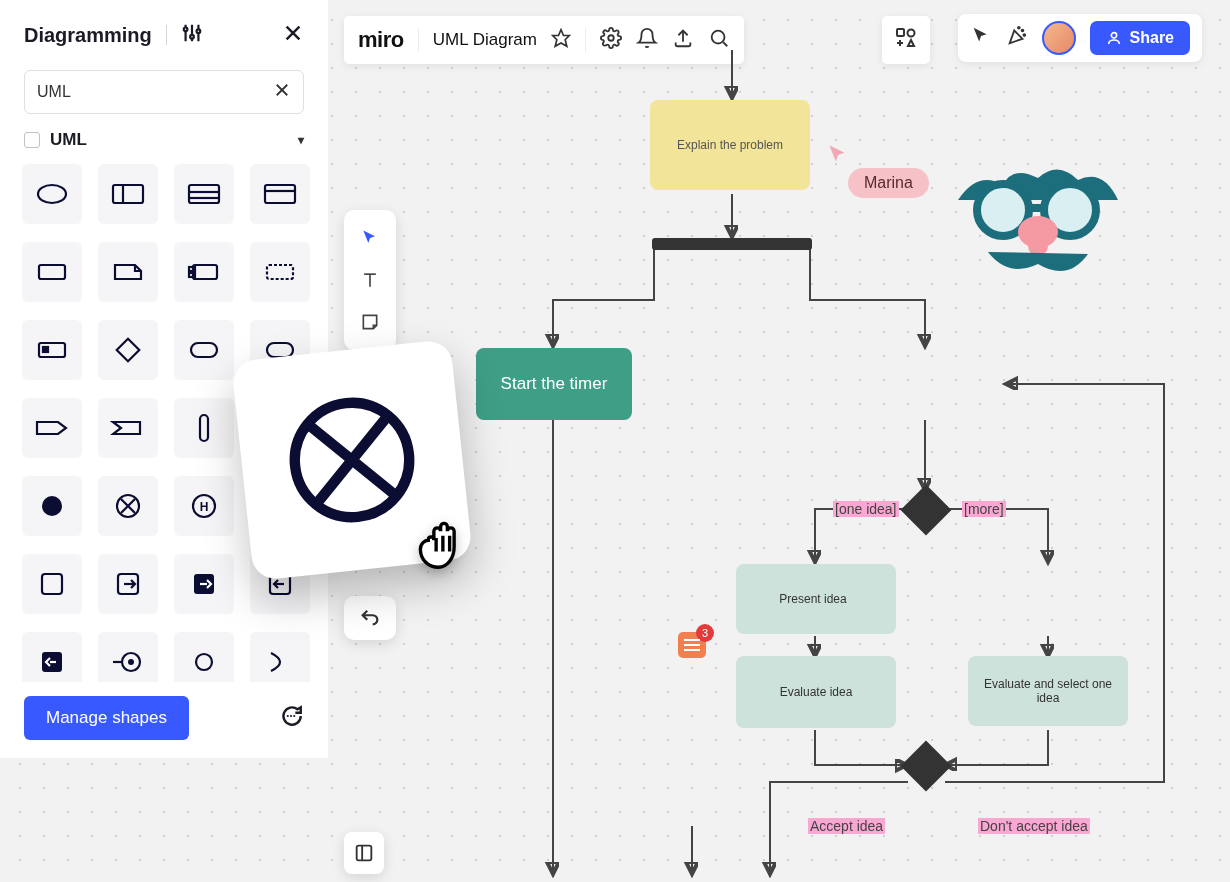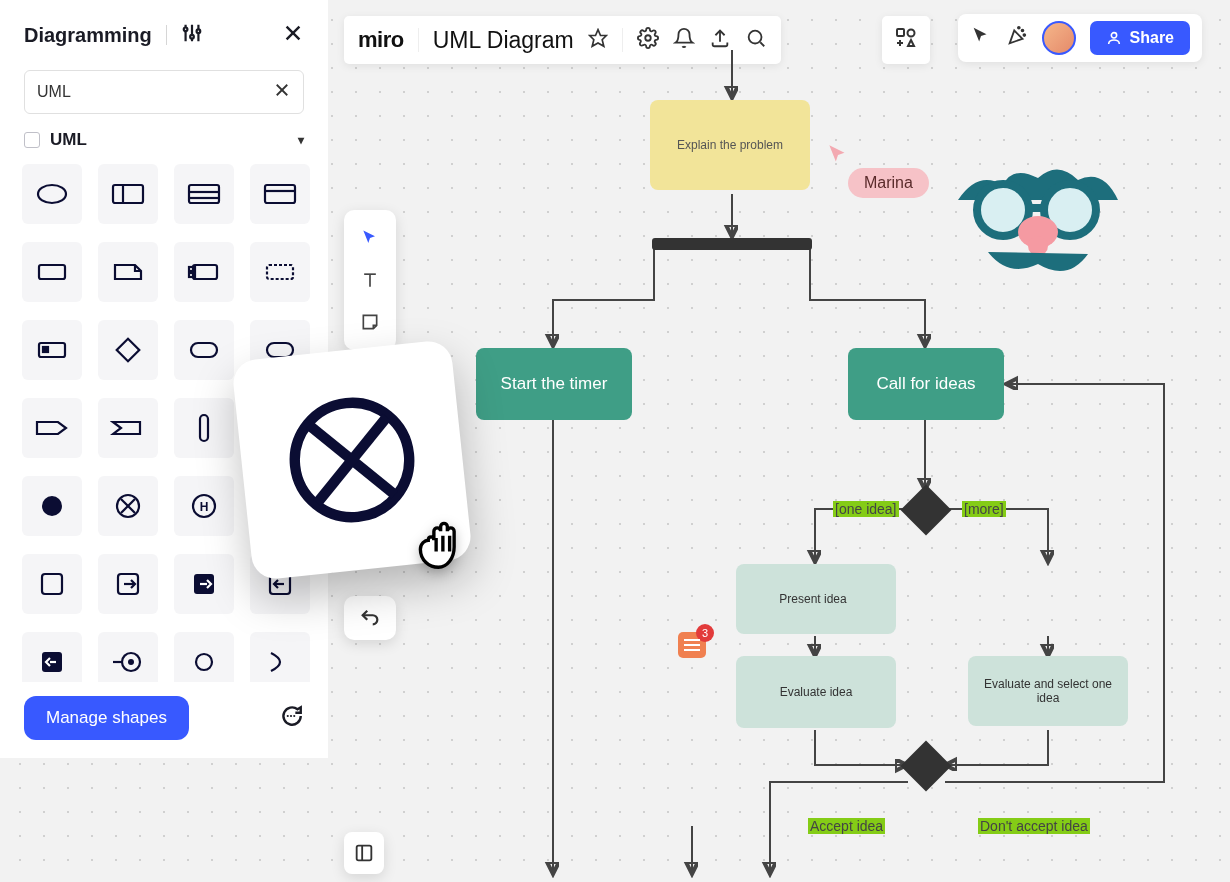--- a/index.html
+++ b/index.html
@@ -17,28 +17,28 @@
 .search-box input { border: none; outline: none; font-size: 16px; flex: 1; color: #333; }
 .clear-icon { color: #333; cursor: pointer; }
 .category-row { display: flex; align-items: center; gap: 10px; padding: 2px 24px 14px 24px; font-size: 17px; font-weight: 600; color: #1a1b25; }
 .category-row .checkbox { width: 16px; height: 16px; border: 1.5px solid #c0c0c8; border-radius: 3px; }
 .category-row .chevron { margin-left: auto; font-size: 12px; color: #333; }
 .shape-grid { padding: 0 22px; display: grid; grid-template-columns: repeat(4, 60px); gap: 18px 16px; align-content: start; flex: 1; overflow: hidden; }
 .shape-tile { width: 60px; height: 60px; background: #f5f5f7; border-radius: 6px; display: flex; align-items: center; justify-content: center; cursor: grab; }
 .shape-tile svg { stroke: #0b0d33; fill: none; stroke-width: 2.2; }
 .shape-tile.filled svg { fill: #0b0d33; }
 .sidebar-footer { display: flex; align-items: center; padding: 14px 24px 18px 24px; gap: 10px; }
-.manage-btn { background: #3859ff; color: #fff; border: none; font-size: 17px; font-weight: 500; padding: 12px 22px; border-radius: 12px; cursor: pointer; }
+.manage-btn { background: #3859ff; color: #fff; border: none; font-size: 17px; font-weight: 500; padding: 12px 22px; border-radius: 6px; cursor: pointer; }
 .chat-icon { margin-left: auto; color: #1a1b25; cursor: pointer; }
 
 
 .board-title-card, .top-right-group, .top-icons { position: absolute; top: 16px; height: 48px; background: #fff; border-radius: 5px; box-shadow: 0 2px 8px rgba(0,0,0,.08); display: flex; align-items: center; }
 .board-title-card { left: 344px; padding: 0 14px; gap: 14px; }
 .miro-logo { font-size: 22px; font-weight: 800; letter-spacing: -0.5px; color: #111; }
-.board-name { font-size: 23px; font-weight: 500; color: #111; }
+.board-name { font-size: 17px; font-weight: 500; color: #111; }
 .star-icon, .gear-icon, .bell-icon, .upload-icon, .search-icon { color: #333; cursor: pointer; }
 .board-title-card .vdiv { width: 1px; height: 24px; background: #eee; }
 .top-icons { left: 882px; padding: 0 12px; gap: 10px; }
 .top-right-group { right: 18px; gap: 12px; padding: 0 10px 4px 14px; background: transparent; box-shadow: none; }
 .top-right-group .pill { background: #fff; border-radius: 8px; box-shadow: 0 2px 8px rgba(0,0,0,.08); height: 48px; display: flex; align-items: center; padding: 0 12px; gap: 14px; }
 .avatar { width: 34px; height: 34px; border-radius: 50%; background: linear-gradient(135deg,#f5b68a,#e58a6a); border: 2px solid #3859ff; }
 .share-btn { background: #3859ff; color: #fff; border: none; font-size: 16px; font-weight: 600; padding: 8px 16px; border-radius: 7px; display: flex; align-items: center; gap: 8px; cursor: pointer; }
 
 
 .vtoolbar { position: absolute; left: 344px; top: 210px; width: 52px; background: #fff; border-radius: 10px; box-shadow: 0 4px 14px rgba(0,0,0,.12); display: flex; flex-direction: column; align-items: center; gap: 10px; padding: 12px 0; z-index: 15; }
@@ -52,21 +52,21 @@
 .drag-hand { position: absolute; left: 408px; top: 502px; z-index: 41; filter: drop-shadow(0 4px 6px rgba(0,0,0,.25));}
 
 
 .canvas { position: absolute; left: 328px; top: 0; width: 902px; height: 882px; }
 .node { position: absolute; border-radius: 8px; display: flex; align-items: center; justify-content: center; text-align: center; font-size: 12px; color: #333; padding: 8px 14px; }
 .node.yellow { background: #f2e499; color: #555; }
 .node.green  { background: #3f9e86; color: #fff; font-size: 17px; }
 .node.mint   { background: #cde2da; color: #333; }
 .fork-bar { position: absolute; background: #333; border-radius: 3px; height: 12px; }
 .diamond { position: absolute; width: 36px; height: 36px; background: #333; transform: rotate(45deg); }
-.edge-label { position: absolute; font-size: 14px; color: #444; background: #84cc16; padding: 0 2px; text-align: right; }
+.edge-label { position: absolute; font-size: 14px; color: #444; background: #f9a8d4; padding: 0 2px; text-align: right; }
 .svg-lines { position: absolute; inset: 0; }
 .svg-lines path, .svg-lines line { stroke: #444; stroke-width: 2; fill: none; }
 .cursor-tag { position: absolute; background: #f6c2c7; color: #5a2b2b; font-size: 16px; font-weight: 500; padding: 6px 16px; border-radius: 999px; }
 .cursor-ptr { position: absolute; color: #f6c2c7; }
 .funny-glasses { position: absolute; }
 .comment-badge { position: absolute; width: 28px; height: 26px; background: #f08050; border-radius: 5px; }
 .comment-badge .count { position: absolute; top: -8px; right: -8px; width: 18px; height: 18px; border-radius: 50%; background: #e23b3b; color: #fff; font-size: 11px; display: flex; align-items: center; justify-content: center; }
 .comment-badge::after { content:""; position:absolute; left:6px; top:7px; width:16px; height:2px; background:#fff; box-shadow: 0 5px 0 #fff, 0 10px 0 #fff; }
 </style>
 </head>
@@ -444,23 +444,20 @@
     <line x1="364" y1="826" x2="364" y2="874" marker-end="url(#ah)"></line>
   </svg>
 
   <div class="node yellow" style="left:322px; top:100px; width:160px; height:90px;">
       <span>Explain the problem</span>
     </div>
   <div class="fork-bar" style="left:324px; top:238px; width:160px;"></div>
   <div class="node green" style="left:148px; top:348px; width:156px; height:72px;">
       <span>Start the timer</span>
     </div>
-  <div class="node green" style="left:520px; top:348px; width:156px; height:72px;">
-      <span>Call for ideas</span>
-    </div>
   <div class="diamond" style="left:580px; top:492px;"></div>
   <div class="node mint" style="left:408px; top:564px; width:160px; height:70px;padding-left:8px;">
       <span>Present idea</span>
     </div>
   <div class="node mint" style="left:408px; top:656px; width:160px; height:72px;">
       <span>Evaluate idea</span>
     </div>
   <div class="node mint" style="left:640px; top:656px; width:160px; height:70px;">
       <span>Evaluate and select one idea</span>
     </div>

